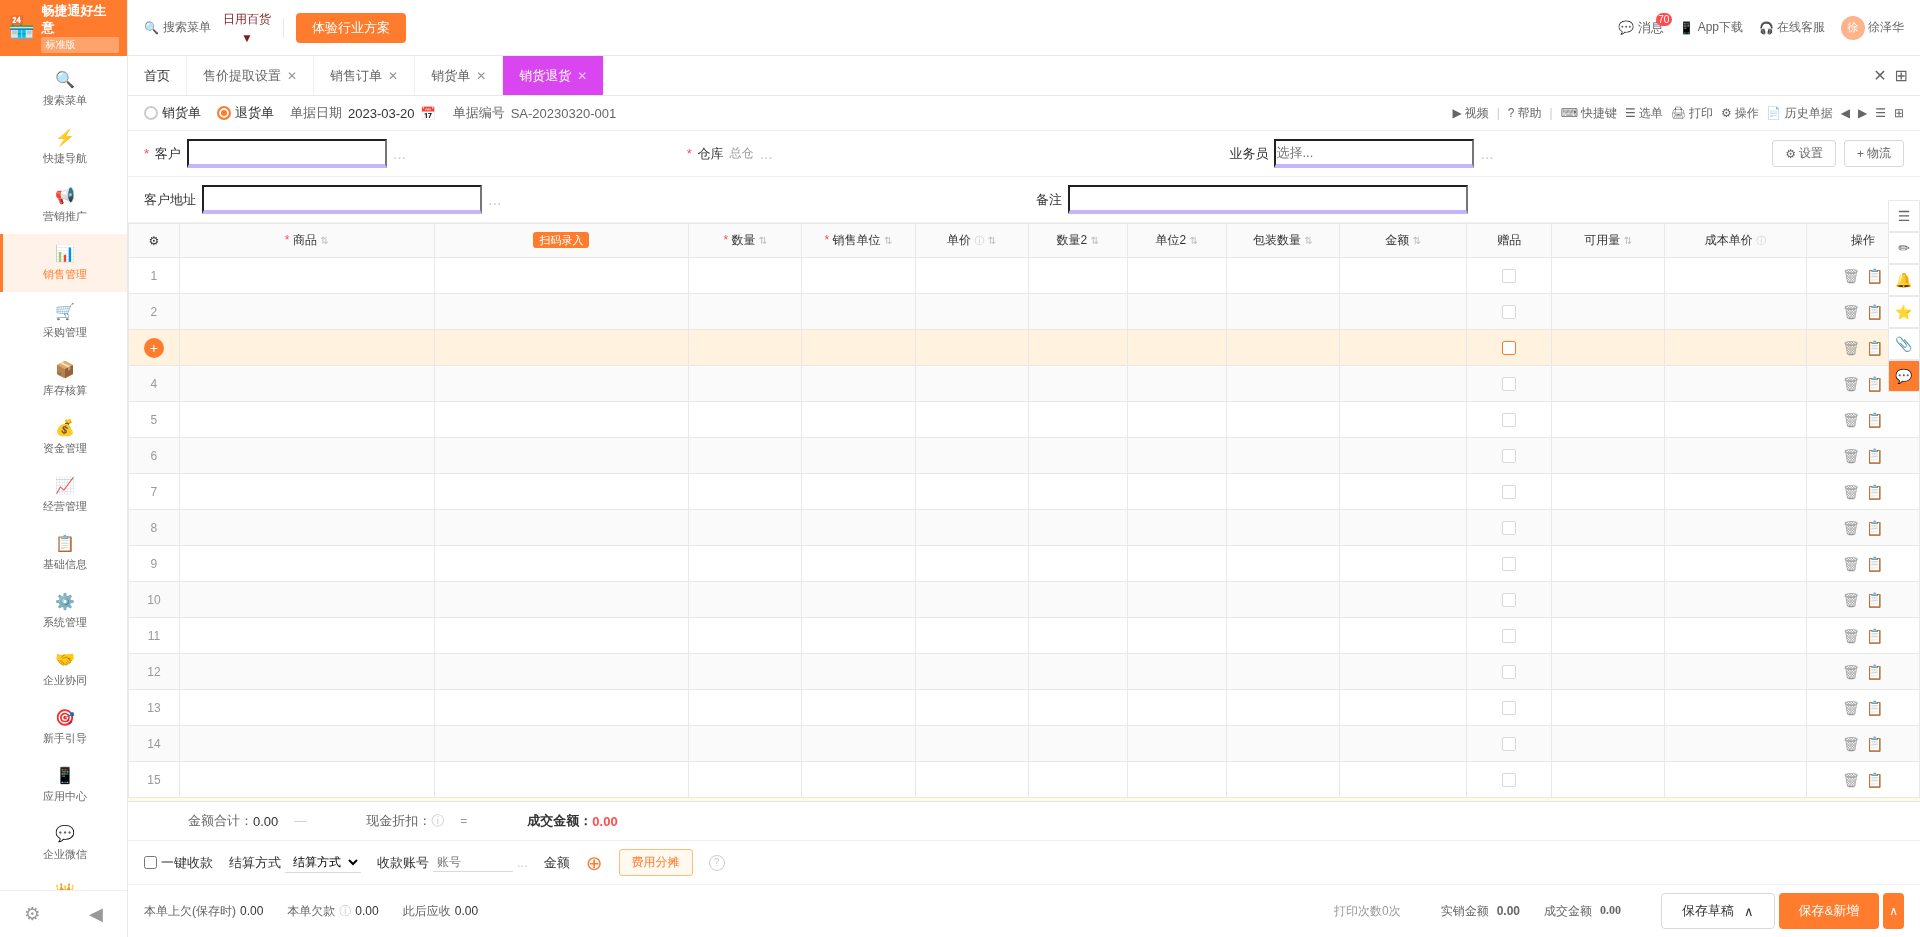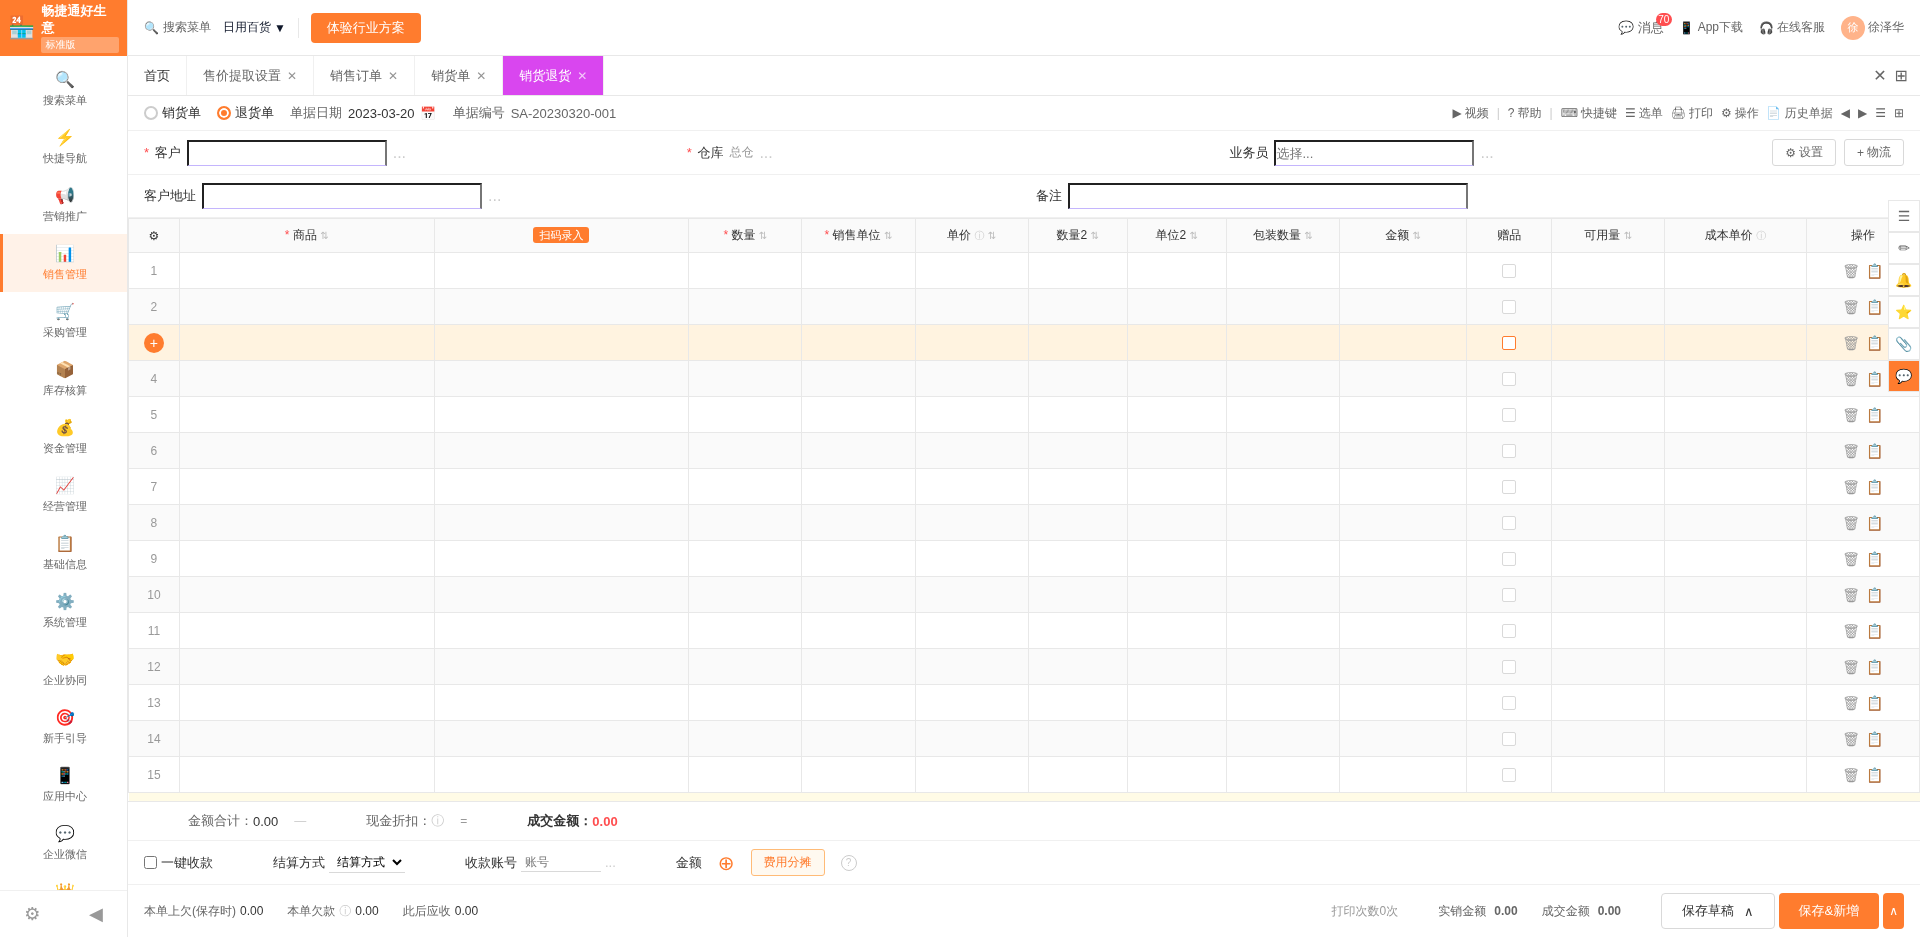--- a/index.html
+++ b/index.html
@@ -41,21 +41,21 @@
       position: fixed; left: 128px; top: 0; right: 0; height: 56px;
       background: #fff; border-bottom: 1px solid #e8e8e8;
       display: flex; align-items: center; justify-content: space-between;
       padding: 0 16px; z-index: 99;
     }
     .header-left { display: flex; align-items: center; gap: 12px; }
     .header-search {
       display: flex; align-items: center; gap: 4px;
       color: #666; font-size: 12px; cursor: pointer;
     }
-    .header-quick-nav { color: #0f172a; font-size: 12px; cursor: pointer; display: flex; align-items: center; gap: 3px; }
+    .header-quick-nav { color: #7f1d1d; font-size: 12px; cursor: pointer; display: flex; align-items: center; gap: 3px; flex-direction: column; }
 
     .header-right { display: flex; align-items: center; gap: 16px; }
     .header-msg { position: relative; cursor: pointer; color: #666; font-size: 13px; display: flex; align-items: center; gap: 3px; }
     .header-badge { position: absolute; top: -6px; right: -8px; background: #ff4d4f; color: #fff; font-size: 10px; border-radius: 8px; padding: 1px 0; min-width: 16px; text-align: center; }
     .header-app { cursor: pointer; color: #666; font-size: 12px; display: flex; align-items: center; gap: 3px; }
     .header-service { cursor: pointer; color: #666; font-size: 12px; display: flex; align-items: center; gap: 3px; }
     .header-user { cursor: pointer; color: #666; font-size: 12px; display: flex; align-items: center; gap: 3px; }
     .header-avatar { width: 24px; height: 24px; border-radius: 50%; background: #ffb38a; display: flex; align-items: center; justify-content: center; font-size: 11px; color: #fff; }
 
     
@@ -106,21 +106,21 @@
 
     
     .form-row {
       display: flex; align-items: center; padding: 8px 16px; gap: 24px;
       border-bottom: 1px solid #f0f0f0; flex-shrink: 0;
     }
     .form-field { display: flex; align-items: center; gap: 6px; flex: 1; }
     .form-label { color: #333; font-size: 13px; white-space: nowrap; }
     .form-required { color: #ff4d4f; margin-right: 2px; }
     .form-input {
-      flex: 1; border-bottom: 1px solid #c4b5fd; padding: 4px 0; font-size: 13px;
+      flex: 1; border-bottom: 4px solid #c4b5fd; padding: 4px 0; font-size: 13px;
       color: #333; min-width: 120px; max-width: 200px; outline: none;
       background: transparent;
     }
     .form-input-dots { color: #ccc; font-size: 16px; cursor: pointer; }
     .form-select-hint { color: #999; font-size: 12px; }
 
     .toolbar-right-btns { margin-left: auto; display: flex; gap: 8px; }
     .btn-setting { border: 1px solid #d9d9d9; background: #fff; padding: 4px 12px; border-radius: 3px; cursor: pointer; font-size: 12px; color: #666; display: flex; align-items: center; gap: 3px; }
     .btn-logistics { border: 1px solid #d9d9d9; background: #fff; padding: 4px 12px; border-radius: 3px; cursor: pointer; font-size: 12px; color: #666; display: flex; align-items: center; gap: 3px; }
 
@@ -162,21 +162,21 @@
     .amount-eq { color: #999; }
     .amount-total-label { color: #333; font-weight: bold; }
     .amount-total-value { color: #ff4d4f; font-weight: bold; }
     .amount-help { color: #ccc; cursor: pointer; }
 
     .payment-row {
       display: flex; align-items: center; padding: 8px 16px; gap: 16px;
       border-bottom: 1px solid #f0f0f0;
     }
     .payment-checkbox { display: flex; align-items: center; gap: 4px; font-size: 13px; cursor: pointer; }
-    .payment-field { display: flex; align-items: center; gap: 4px; font-size: 13px; margin-left: 44px; }
+    .payment-field { display: flex; align-items: center; gap: 4px; font-size: 13px; }
     .payment-select { border: none; border-bottom: 1px solid #d9d9d9; padding: 2px 4px; font-size: 12px; background: transparent; outline: none; }
     .payment-input { border: none; border-bottom: 1px solid #d9d9d9; padding: 2px 4px; font-size: 12px; width: 80px; outline: none; background: transparent; }
     .payment-dots { color: #ccc; cursor: pointer; }
     .btn-add { background: none; border: none; cursor: pointer; color: #ff7c2e; font-size: 20px; }
     .btn-expense-split { background: #fff9f0; border: 1px solid #ffbb77; padding: 4px 12px; border-radius: 3px; cursor: pointer; font-size: 12px; color: #ff7c2e; }
     .btn-help-circle { color: #ccc; cursor: pointer; border: 1px solid #ccc; border-radius: 50%; width: 16px; height: 16px; display: flex; align-items: center; justify-content: center; font-size: 10px; }
 
     .status-row {
       display: flex; align-items: center; padding: 8px 16px; gap: 24px;
       font-size: 12px; color: #666;
@@ -991,21 +991,21 @@
           <span class="status-value">0.00</span>
         </div>
 
         <span style="margin-left:auto;color:#999;">打印次数0次</span>
 
         <div style="display:flex;gap:24px;align-items:center;margin-left:16px;">
           <div style="display:flex;align-items:center;gap:8px;">
             <span>实销金额</span>
             <span style="font-weight:bold;">0.00</span>
           </div>
-          <div style="display:flex;align-items:center;gap:8px;">
+          <div style="display:flex;align-items:flex-start;gap:8px;font-family:Liberation Serif, serif;">
             <span>成交金额</span>
             <span style="font-weight:bold;">0.00</span>
           </div>
         </div>
 
         <div style="display:flex;gap:4px;margin-left:16px;">
           <button class="btn-save-draft">
             <span>保存草稿</span>
             <span>∧</span>
           </button>

